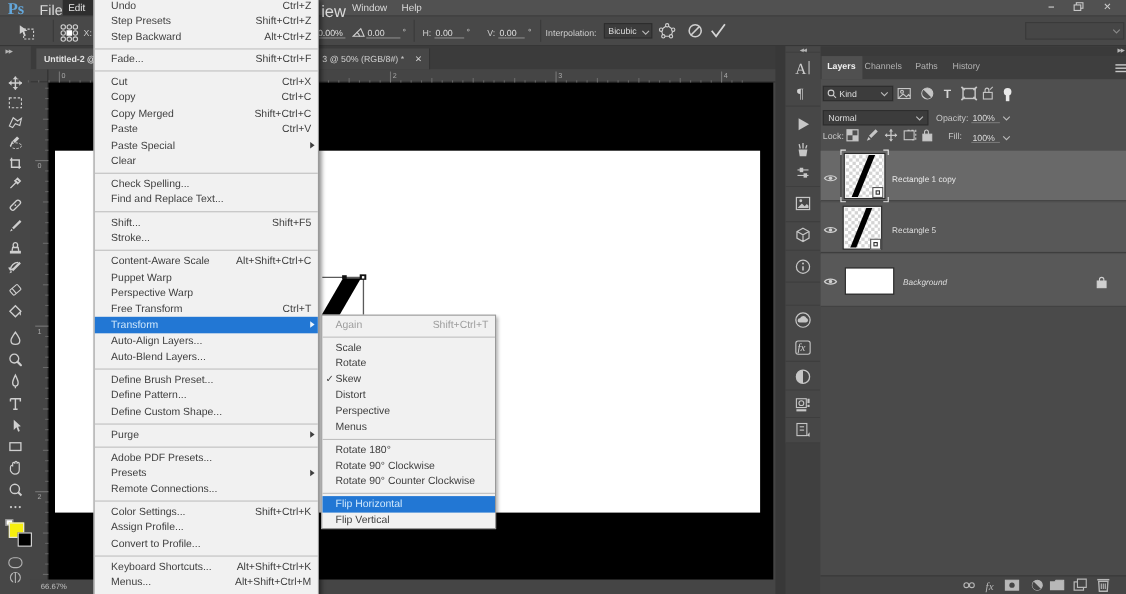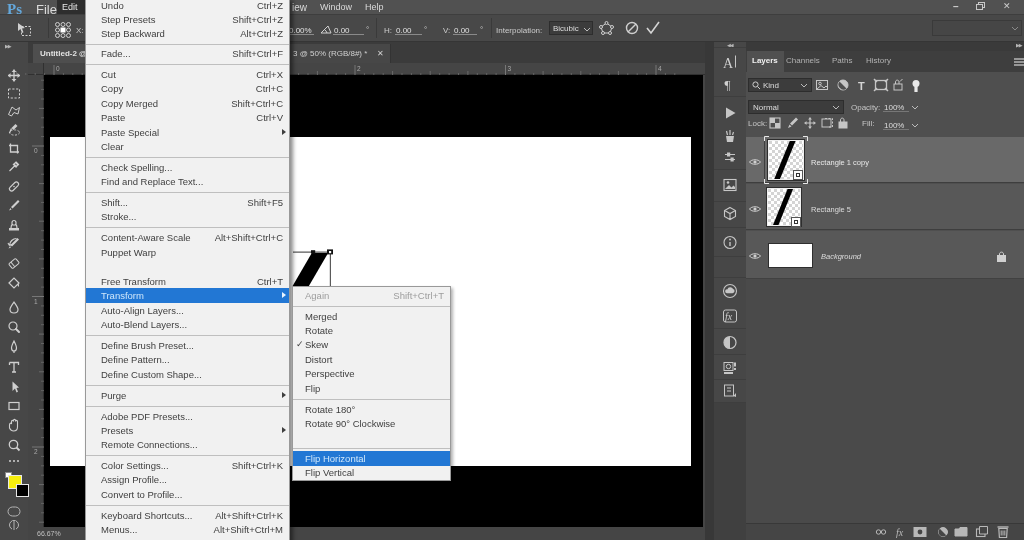--- a/index.html
+++ b/index.html
@@ -29,21 +29,21 @@
 <div class="a" style="left:28px;top:63px;width:16px;height:12px;border-right:1px solid #303030;"></div>
 <div class="a" style="left:44px;top:75px;width:659px;height:452px;background:#000;"></div>
 <div class="a" style="left:49.5px;top:137px;width:641.5px;height:329px;background:#ffffff;"></div>
 <div class="a" style="left:28px;top:527px;width:677px;height:13px;background:#454545;"></div>
 <div class="lbl" style="left:37px;top:530px;font-size:7px;color:#c0c0c0;">66.67%</div>
 <div class="a" style="left:705px;top:42px;width:9px;height:498px;background:#383838;"></div>
 <div class="lbl" style="left:7px;top:1px;font-size:15px;color:#64a8dc;font-weight:bold;letter-spacing:0px;font-family:Liberation Serif, serif;">Ps</div>
 <div class="lbl" style="left:36px;top:2px;font-size:13px;color:#dadada;">File</div>
 <div class="a" style="left:57px;top:0px;width:28px;height:14px;background:#2e2e2e;"></div>
 <div class="lbl" style="left:62px;top:2px;font-size:9px;color:#e6e6e6;">Edit</div>
-<div class="lbl" style="left:292px;top:2px;font-size:10px;color:#dadada;">iew</div>
+<div class="lbl" style="left:292px;top:2px;font-size:15px;color:#dadada;">iew</div>
 <div class="lbl" style="left:320px;top:2px;font-size:9px;color:#dadada;">Window</div>
 <div class="lbl" style="left:365px;top:2px;font-size:9px;color:#dadada;">Help</div>
 <div class="lbl" style="left:953px;top:1px;font-size:10px;color:#cccccc;font-weight:bold;">–</div>
 <svg style="left:976px;top:2px;" width="10" height="8">
     <rect x="2.5" y="0.5" width="6" height="5" fill="none" stroke="#c8c8c8"></rect>
     <rect x="0.5" y="2.5" width="6" height="5" fill="#515151" stroke="#c8c8c8"></rect>
   </svg>
 <div class="lbl" style="left:1003px;top:1px;font-size:9px;color:#cccccc;">✕</div>
 <svg style="left:16px;top:22px;" width="16" height="15">
     <path d="M2 1 L2 9 L4.5 7 L6 11 L7.5 10.3 L6 6.5 L9 6 Z" fill="#cfcfcf"></path>
@@ -808,20 +808,23 @@
       <span class="lab">Stroke...</span>
     </div>
     <div class="msep" style="top:227px;"></div>
     <div class="mi" style="top:230.0px;">
       <span class="lab">Content-Aware Scale</span>
       <span class="sc">Alt+Shift+Ctrl+C</span>
     </div>
     <div class="mi" style="top:244.5px;">
       <span class="lab">Puppet Warp</span>
     </div>
+    <div class="mi" style="top:259.0px;">
+      <span class="lab">Perspective Warp</span>
+    </div>
     <div class="mi" style="top:273.5px;">
       <span class="lab">Free Transform</span>
       <span class="sc">Ctrl+T</span>
     </div>
     <div class="mi hl" style="top:288.0px;">
       <span class="lab">Transform</span>
       <span class="ar"></span>
     </div>
     <div class="mi" style="top:302.5px;">
       <span class="lab">Auto-Align Layers...</span>
@@ -877,44 +880,47 @@
     </div>
   </div>
 <div class="menu" style="left:292px;top:286px;width:159px;height:195px;box-shadow:2px 2px 3px rgba(0,0,0,0.3);"></div>
 <div class="a" style="left:293px;top:286px;width:157px;height:194px;overflow:hidden;">
     <div class="mi smi" style="top:2.0px;">
       <span class="lab" style="color:#9d9d9d;">Again</span>
       <span class="sc" style="color:#9d9d9d;">Shift+Ctrl+T</span>
     </div>
     <div class="msep" style="top:19.5px;"></div>
     <div class="mi smi" style="top:23.0px;">
-      <span class="lab" style="">Merged</span>
+      <span class="lab" style="">Scale</span>
     </div>
     <div class="mi smi" style="top:37.0px;">
       <span class="lab" style="">Rotate</span>
     </div>
     <div class="mi smi" style="top:51.0px;">
       <span style="position:absolute;left:3px;top:0;font-size:9px;color:#3e3e3e;">✓</span>
       <span class="lab" style="">Skew</span>
     </div>
     <div class="mi smi" style="top:80.0px;">
       <span class="lab" style="">Perspective</span>
     </div>
     <div class="mi smi" style="top:65.5px;">
       <span class="lab" style="">Distort</span>
     </div>
     <div class="mi smi" style="top:94.5px;">
-      <span class="lab" style="">Flip</span>
+      <span class="lab" style="">Menus</span>
     </div>
     <div class="msep" style="top:112.5px;"></div>
     <div class="mi smi" style="top:115.5px;">
       <span class="lab" style="">Rotate 180°</span>
     </div>
     <div class="mi smi" style="top:130.0px;">
       <span class="lab" style="">Rotate 90° Clockwise</span>
     </div>
+    <div class="mi smi" style="top:144.0px;">
+      <span class="lab" style="">Rotate 90° Counter Clockwise</span>
+    </div>
     <div class="msep" style="top:162px;"></div>
     <div class="mi smi hl" style="top:165.0px;">
       <span class="lab" style="">Flip Horizontal</span>
     </div>
     <div class="mi smi" style="top:179.0px;">
       <span class="lab" style="">Flip Vertical</span>
     </div>
   </div>
 </body></html>

